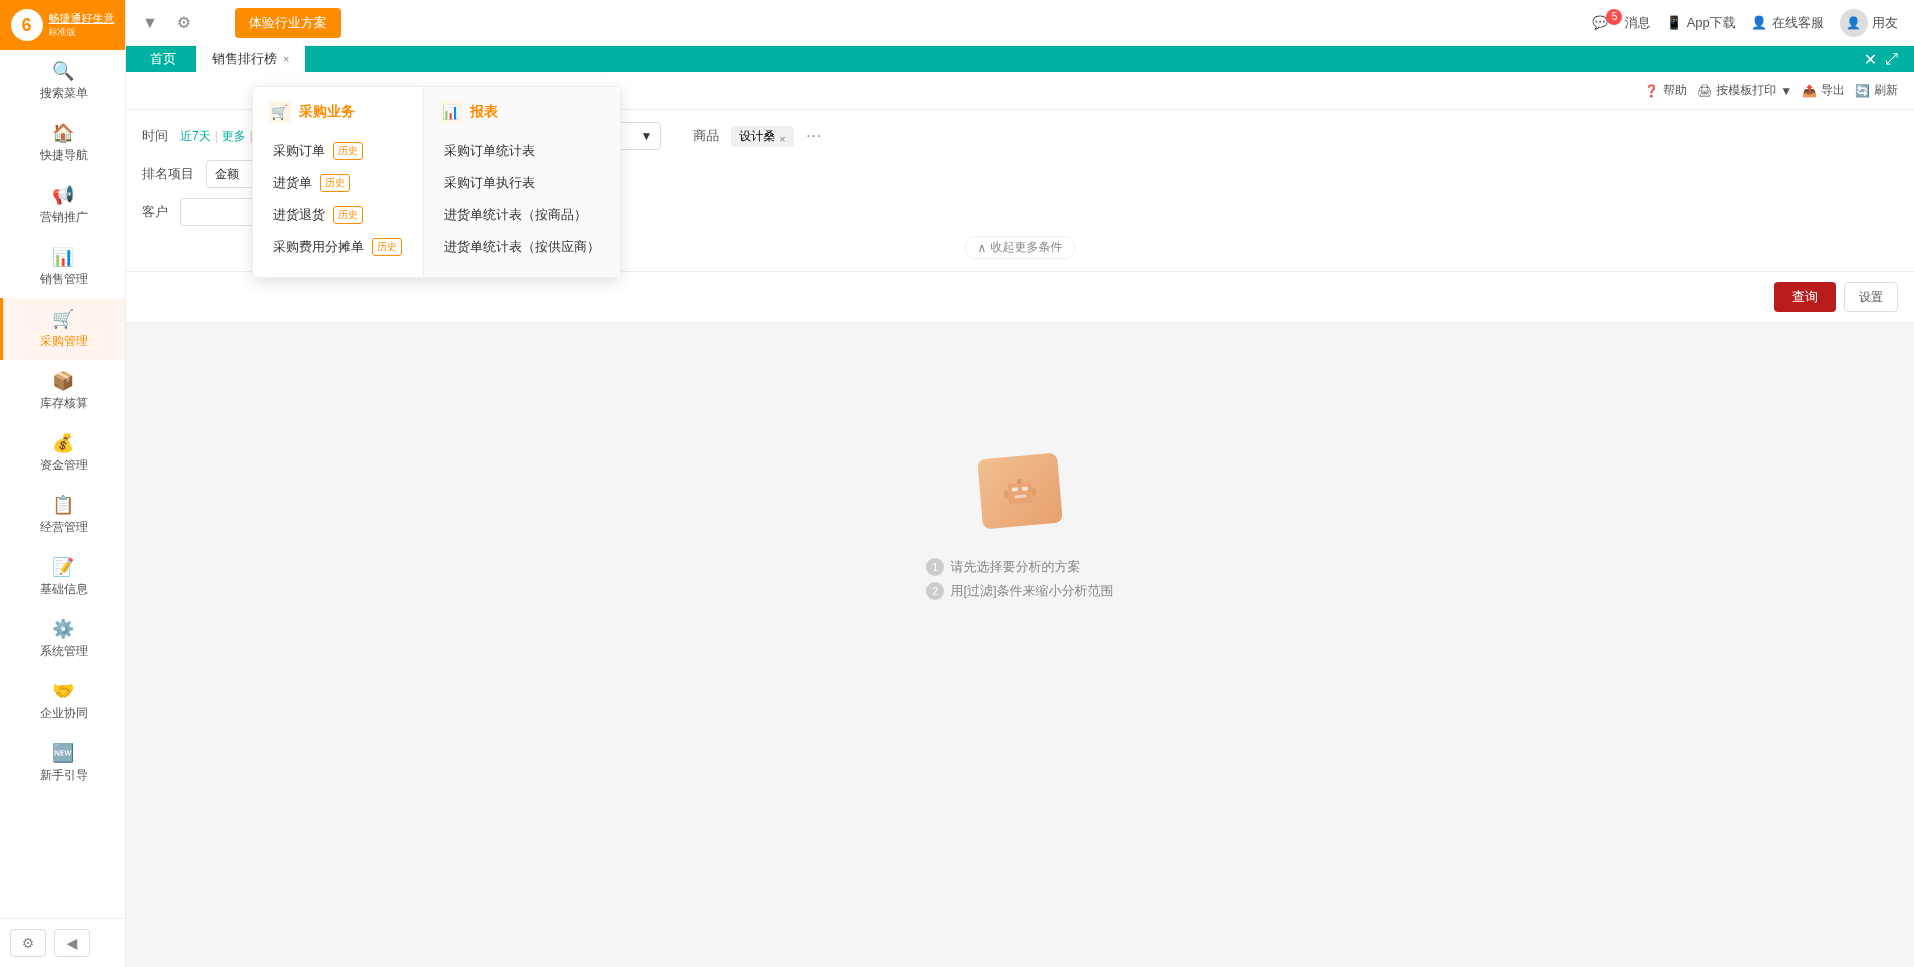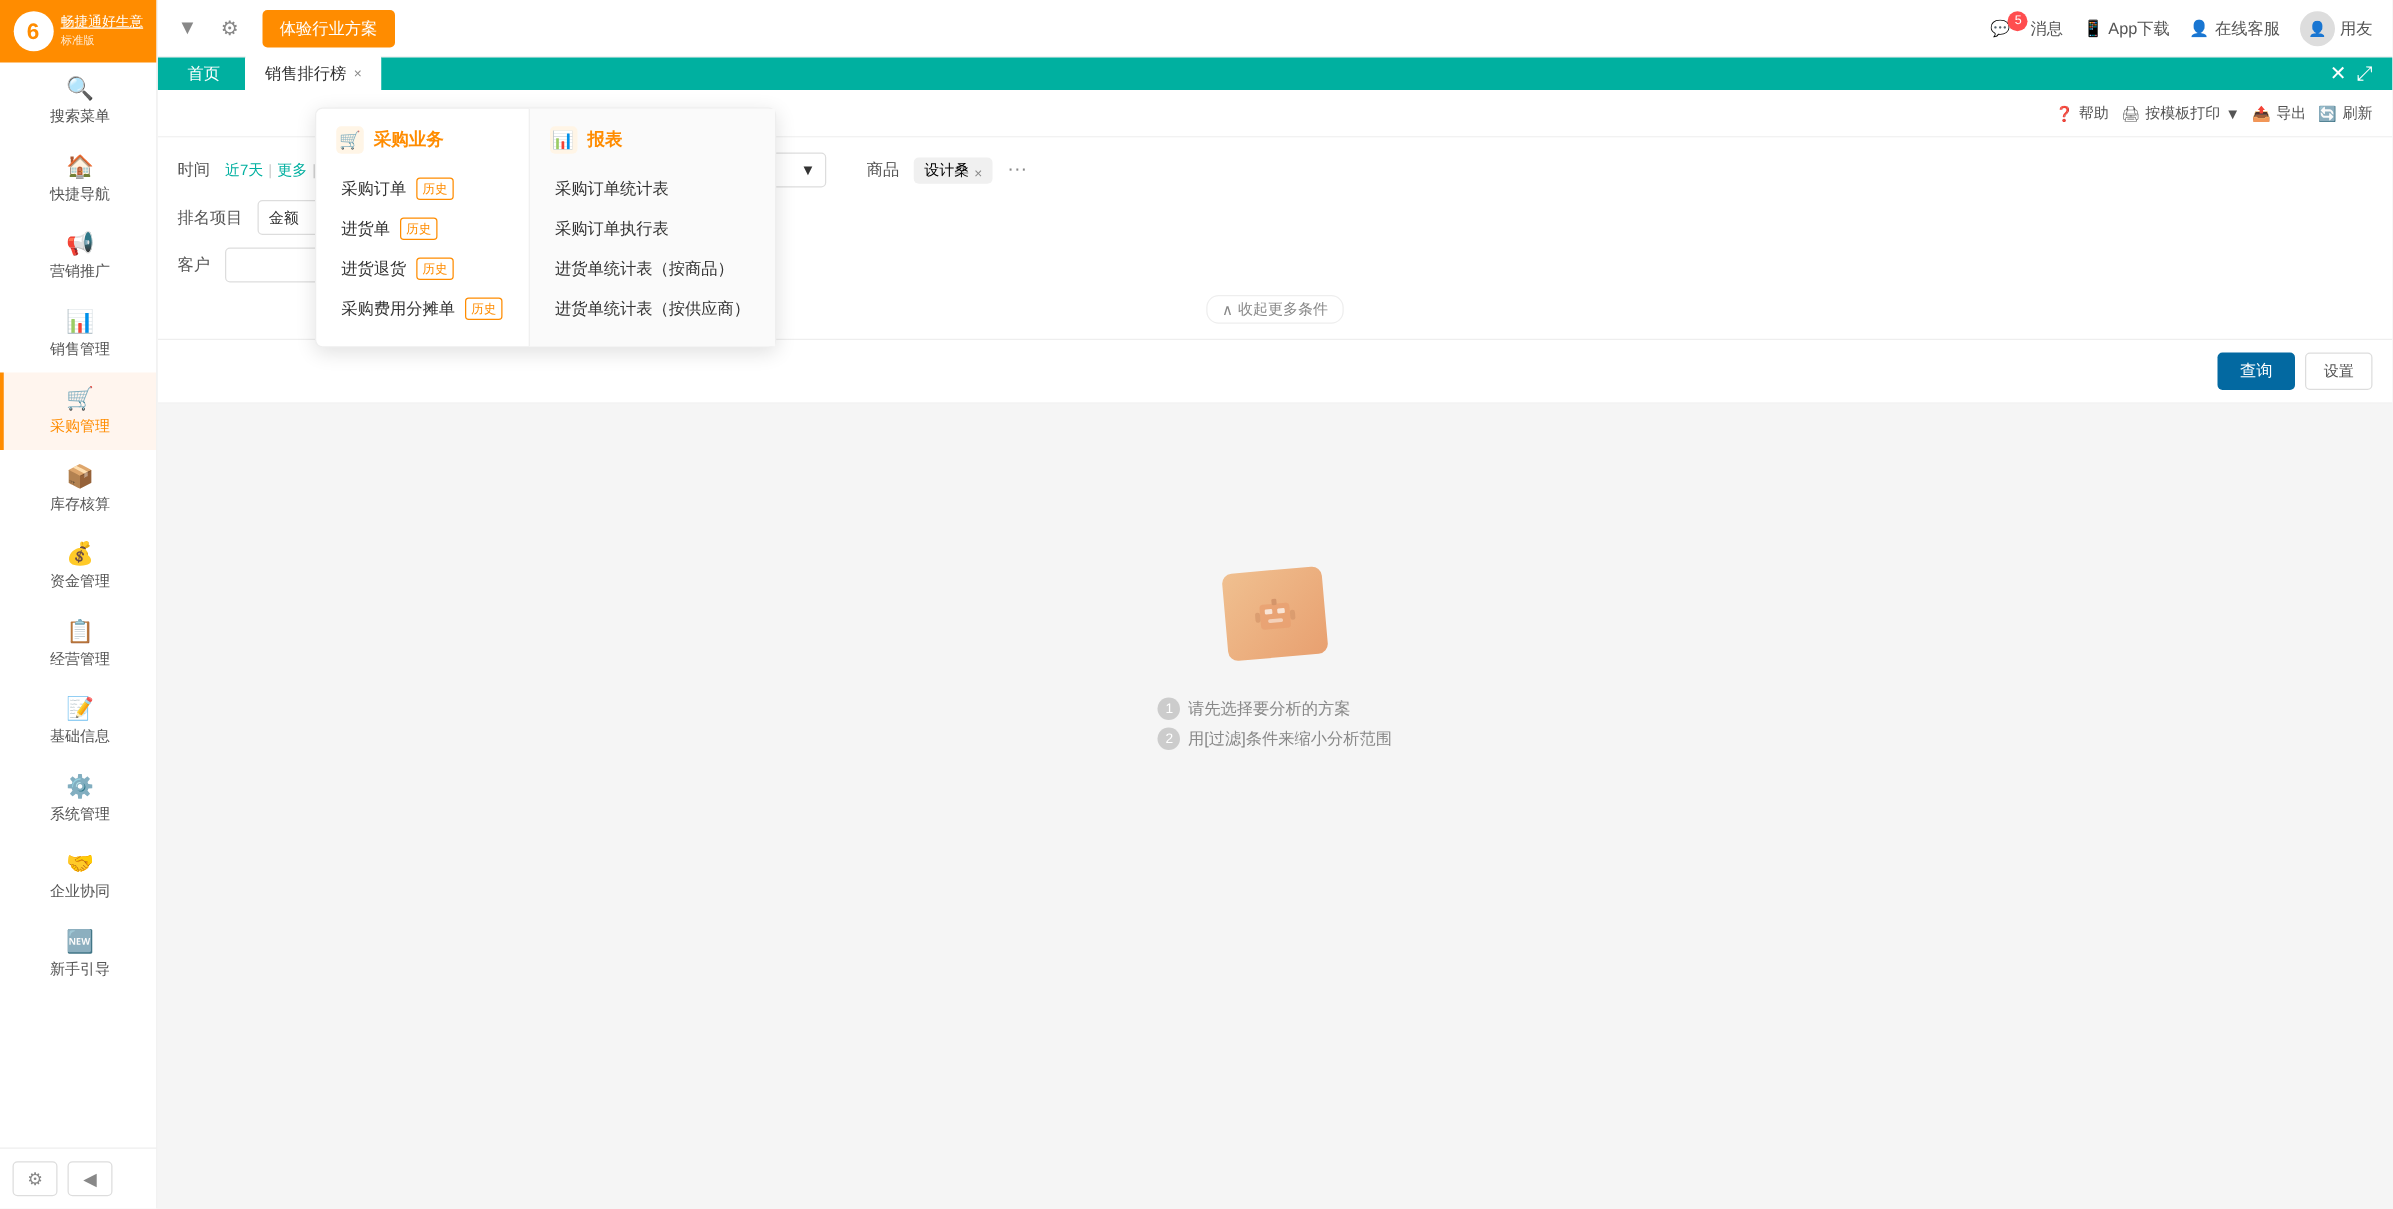--- a/index.html
+++ b/index.html
@@ -86,20 +86,21 @@
       cursor: pointer; color: #888; font-size: 16px;
     }
     .topbar-industry-btn {
       background: #ff8c00;
       color: #fff;
       border: none;
       border-radius: 4px;
       padding: 6px 14px;
       font-size: 13px;
       cursor: pointer;
+      margin-left: 25px;
     }
     .topbar-right {
       display: flex;
       align-items: center;
       gap: 16px;
       margin-left: auto;
     }
     .topbar-right-item {
       display: flex; align-items: center; gap: 4px;
       font-size: 13px; color: #555; cursor: pointer;
@@ -197,21 +198,21 @@
       align-items: center;
       justify-content: flex-end;
       gap: 10px;
       border-bottom: 1px solid #eee;
     }
     .action-btn {
       display: flex; align-items: center; gap: 4px;
       font-size: 12px; color: #555; cursor: pointer;
     }
     .action-btn-primary {
-      background: #0369a1;
+      background: #b91c1c;
       color: #fff;
       border: none;
       border-radius: 4px;
       padding: 6px 18px;
       font-size: 13px;
       cursor: pointer;
     }
     .action-btn-secondary {
       background: #fff;
       color: #555;

